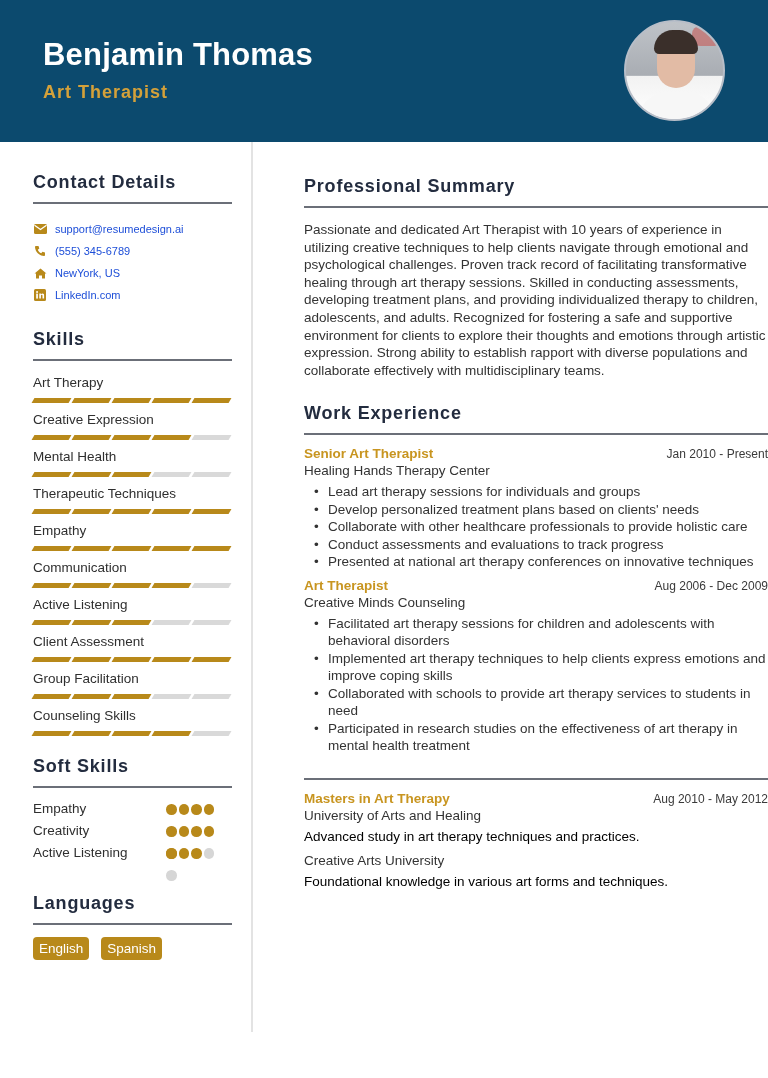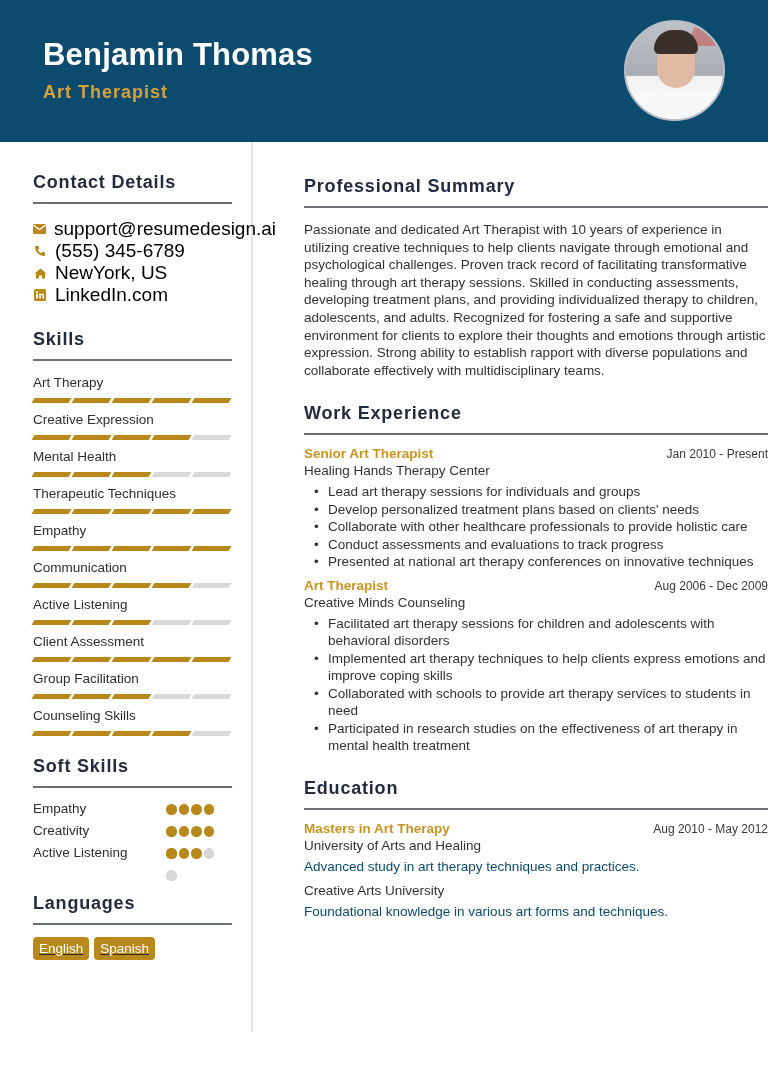--- a/index.html
+++ b/index.html
@@ -18,50 +18,50 @@
 
   .vdivider { position: absolute; left: 251px; top: 142px; width: 2px; height: 890px; background: #e3e3e3; }
 
   .left { position: absolute; left: 33px; top: 138px; width: 199px; }
   .right { position: absolute; left: 271px; top: 142px; width: 464px; margin-left: 33px; }
 
   .sec-title { font-size: 18px; font-weight: bold; color: #232c3f; letter-spacing: 0.8px; }
   .sec-rule { height: 2px; background: #6b6f78; margin-top: 9px; }
 
   .contact-list { margin-top: 14px; }
-  .contact-item { display: flex; align-items: center; height: 22px; font-size: 19px; color: #000000; text-align: right; }
+  .contact-item { display: flex; align-items: center; height: 22px; font-size: 11px; color: #1d4ed8; text-align: right; }
   .contact-item .ic { width: 14px; height: 14px; margin-right: 8px; display: inline-flex; align-items: center; justify-content: center; }
 
   .skill { margin-top: 0; }
   .skill-label { font-size: 13.5px; color: #2f2f2f; height: 18px; line-height: 18px; }
   .bars { display: flex; gap: 3px; margin-top: 6px; height: 5px; margin-bottom: 8px; }
   .bar { width: 37px; height: 5px; transform: skewX(-30deg); background: #d9d9d9; }
   .bar.on { background: #b8891a; }
 
   .soft-row { position: relative; height: 22px; font-size: 13.5px; color: #2f2f2f; line-height: 22px; }
   .soft-dots { position: absolute; left: 133px; top: 6px; width: 50px; display: flex; flex-wrap: wrap; gap: 0 2px; }
   .dot { width: 10.5px; height: 10.5px; border-radius: 50%; background: #d6d6d6; margin-bottom: 11.5px; }
   .dot.on { background: #b8891a; }
 
-  .lang-list { display: flex; gap: 5px; margin-top: 12px; text-decoration: underline; }
+  .lang-list { display: flex; gap: 12px; margin-top: 12px; }
   .lang { background: #b8891a; color: #ffffff; font-size: 13.5px; padding: 3px 6px; border-radius: 4px; height: 23px; line-height: 17px; }
 
   .summary { margin-top: 13px; font-size: 13.5px; line-height: 17.6px; color: #333333; }
 
   .job { margin-top: 11px; }
   .job-head { display: flex; justify-content: space-between; align-items: baseline; }
   .job-title { font-size: 13.5px; font-weight: bold; color: #c89520; }
   .job-date { font-size: 12px; color: #3a3a3a; }
   .job-org { font-size: 13.5px; color: #333333; margin-top: 2px; }
   .job ul { list-style: none; margin-top: 5px; }
   .job li { position: relative; padding-left: 24px; font-size: 13.5px; color: #333333; line-height: 17.5px; }
   .job li::before { content: "•"; position: absolute; left: 10px; top: 0; color: #333; }
 
   .edu { margin-top: 11px; }
-  .edu-desc { font-size: 13.5px; color: #0c4a6e; margin-top: 6px; }
+  .edu-desc { font-size: 13.5px; color: #000000; margin-top: 6px; }
 </style>
 </head>
 <body>
 
 <div class="header">
   <div class="name">Benjamin Thomas</div>
   <div class="role">Art Therapist</div>
   <div class="photo">
     <div class="red"></div>
     <div class="shirt"></div>
@@ -298,21 +298,20 @@
       <ul>
         <li>Facilitated art therapy sessions for children and adolescents with behavioral disorders</li>
         <li>Implemented art therapy techniques to help clients express emotions and improve coping skills</li>
         <li>Collaborated with schools to provide art therapy services to students in need</li>
         <li>Participated in research studies on the effectiveness of art therapy in mental health treatment</li>
       </ul>
     </div>
   </div>
 
   <div style="margin-top:23px;">
-    <div class="sec-title">Education</div>
     <div class="sec-rule"></div>
 
     <div class="edu">
       <div class="job-head">
         <span class="job-title">Masters in Art Therapy</span>
         <span class="job-date">Aug 2010 - May 2012</span>
       </div>
       <div class="job-org">University of Arts and Healing</div>
       <div class="edu-desc">Advanced study in art therapy techniques and practices.</div>
     </div>

